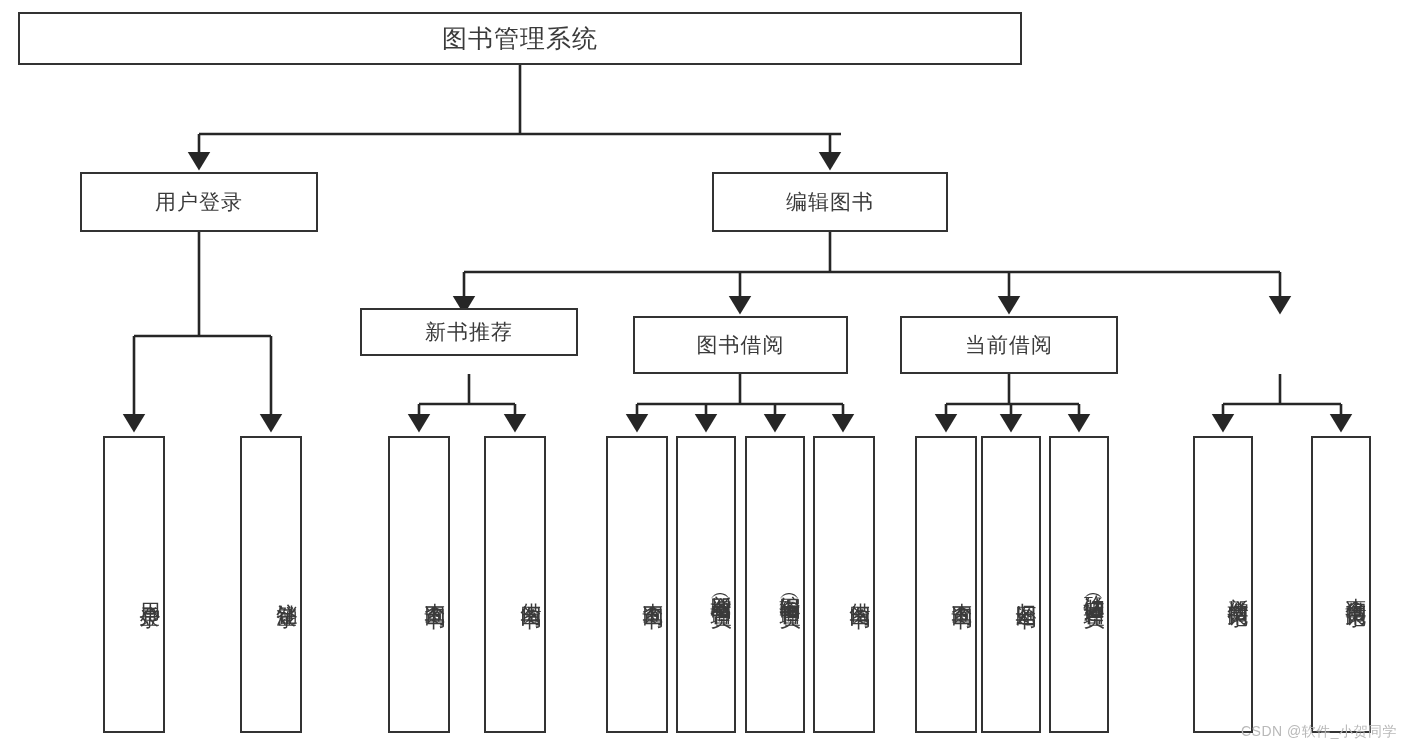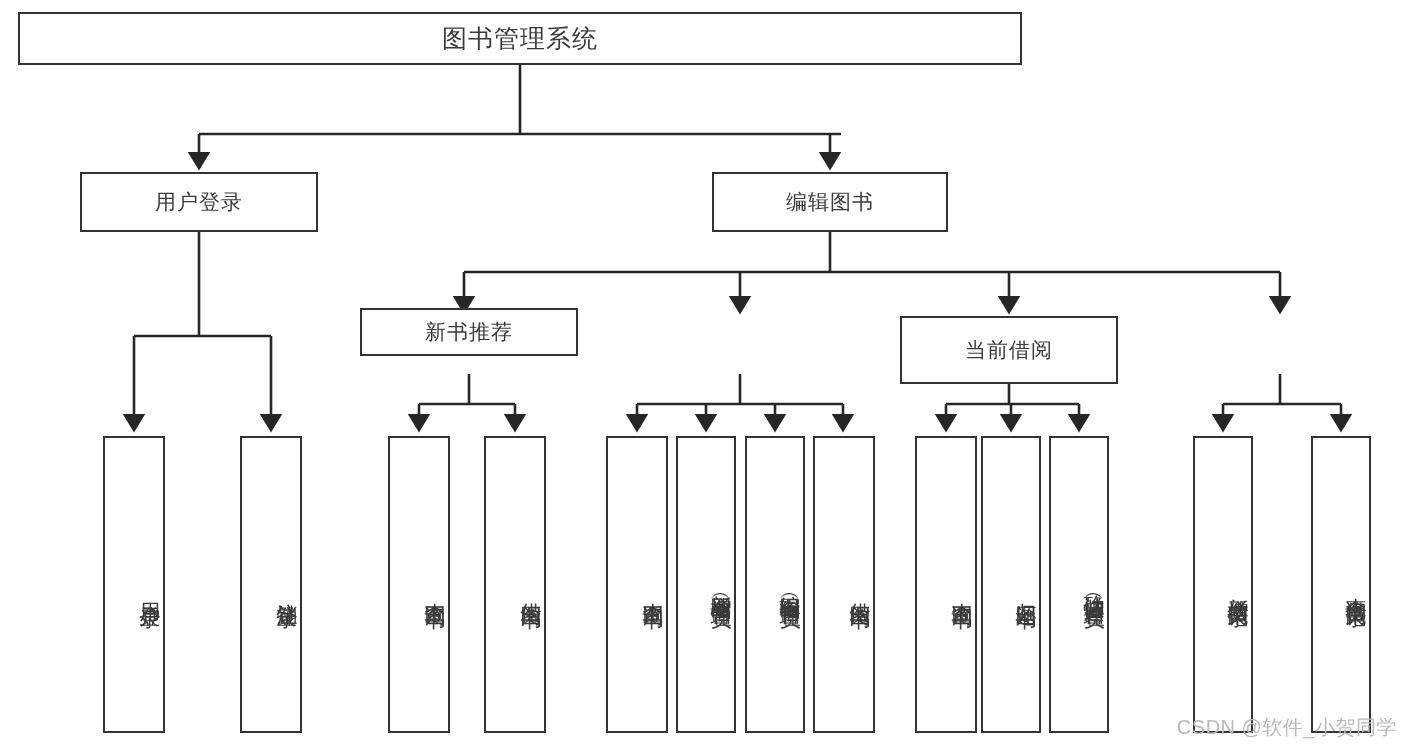--- a/index.html
+++ b/index.html
@@ -32,21 +32,21 @@
     letter-spacing:2px;
     align-items:flex-start;
     justify-content:center;
     padding-top:10px;
     white-space:nowrap;
   }
   .node.v.tall{padding-top:4px;}
   .watermark{
     position:absolute;
     right:8px;bottom:6px;
-    font-size:20px;
+    font-size:14px;
     color:#b9b9b9;
     letter-spacing:0.5px;
     white-space:nowrap;
     pointer-events:none;
   }
 </style>
 </head>
 <body>
 
 <div id="canvas">
@@ -100,21 +100,22 @@
       <path d="M1341,404 L1341,422" marker-end="url(#arrow)"></path>
     </g>
   </svg>
 
   <div class="node h root" style="left:18px;top:12px;width:1004px;height:53px;">图书管理系统</div>
 
   <div class="node h" style="left:80px;top:172px;width:238px;height:60px;">用户登录</div>
   <div class="node h" style="left:712px;top:172px;width:236px;height:60px;">编辑图书</div>
 
   <div class="node h" style="left:360px;top:308px;width:218px;height:48px;">新书推荐</div>
-  <div class="node h" style="left:900px;top:316px;width:218px;height:68px;">当前借阅</div>
+  <div class="node h" style="left:633px;top:316px;width:215px;height:58px;">图书借阅</div>
+  <div class="node h" style="left:900px;top:316px;width:218px;height:58px;">当前借阅</div>
 
   <div class="node v" style="left:103px;top:436px;width:62px;height:297px;">用户登录</div>
   <div class="node v" style="left:240px;top:436px;width:62px;height:297px;">注销登录</div>
 
   <div class="node v" style="left:388px;top:436px;width:62px;height:297px;">查询图书</div>
   <div class="node v" style="left:484px;top:436px;width:62px;height:297px;">借阅图书</div>
 
   <div class="node v" style="left:606px;top:436px;width:62px;height:297px;">查询图书</div>
   <div class="node v tall" style="left:676px;top:436px;width:60px;height:297px;">新增图书（管理员）</div>
   <div class="node v tall" style="left:745px;top:436px;width:60px;height:297px;">编辑图书（管理员）</div>

